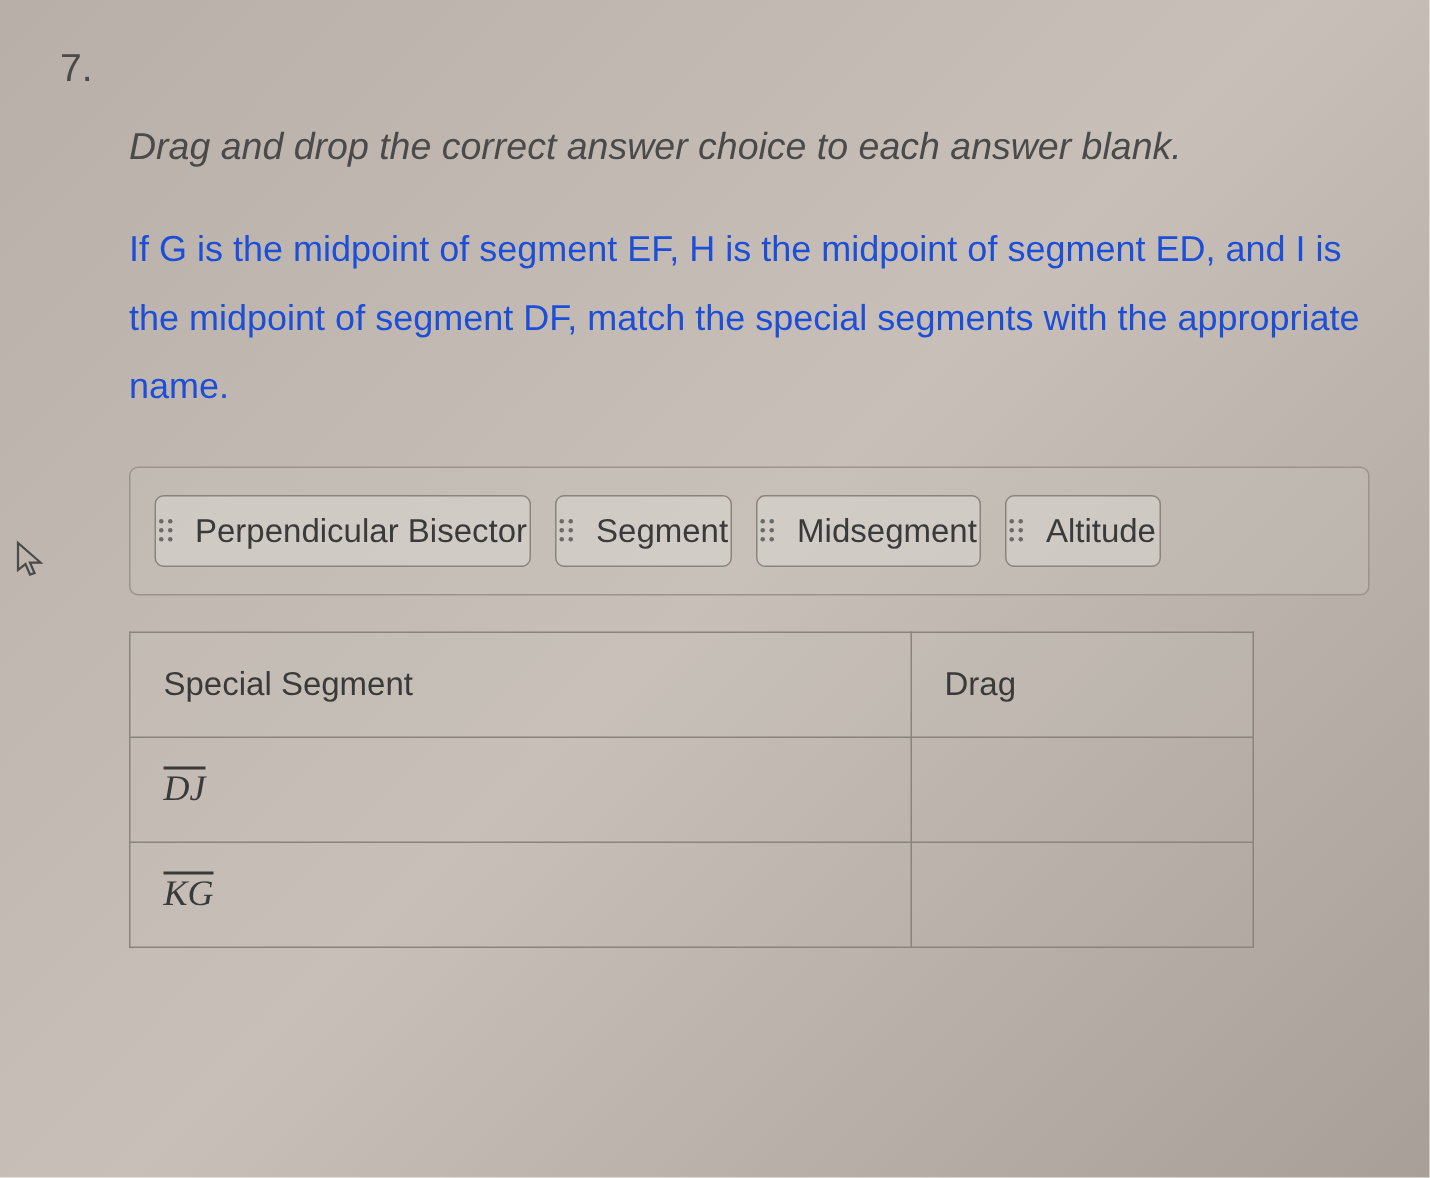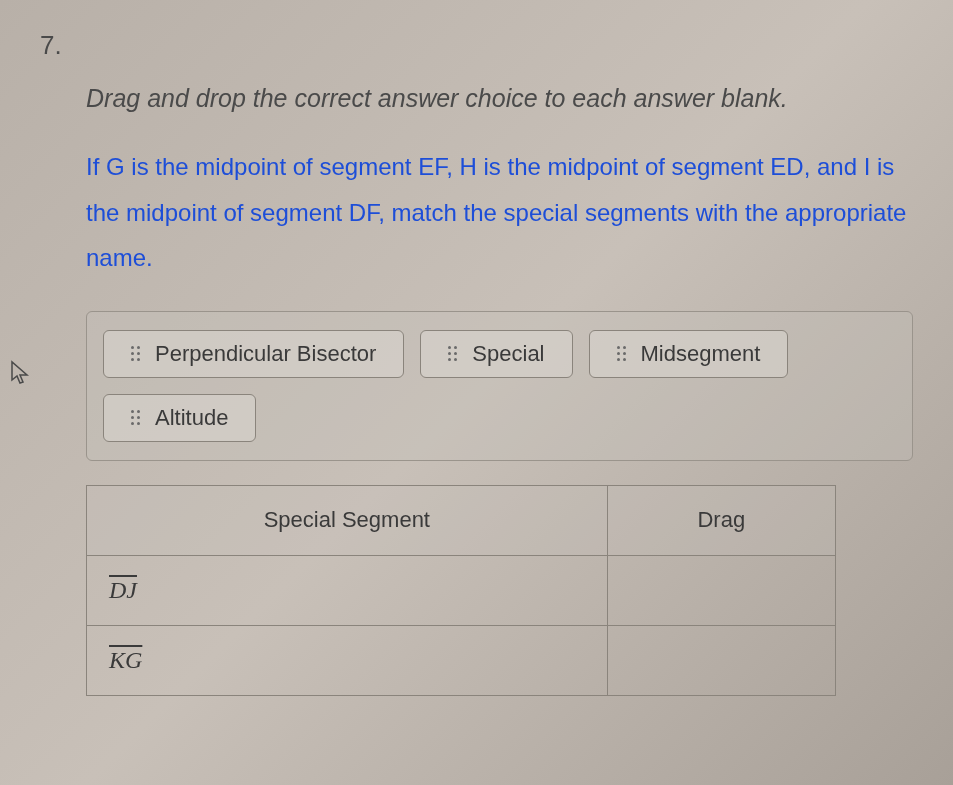--- a/index.html
+++ b/index.html
@@ -63,21 +63,21 @@
       display: flex;
       flex-wrap: wrap;
       gap: 16px;
     }
     .answer-chip {
       display: inline-flex;
       align-items: center;
       gap: 12px;
       border: 1px solid #8a847c;
       border-radius: 6px;
-      padding: 10px 27px;
+      padding: 10px 2px;
       background: rgba(220, 216, 210, 0.5);
       font-size: 22px;
       color: #3a3a3a;
       cursor: grab;
     }
     .grip-icon {
       display: grid;
       grid-template-columns: repeat(2, 3px);
       grid-template-rows: repeat(3, 3px);
       gap: 3px;
@@ -99,21 +99,20 @@
     .answer-table td {
       border: 1px solid #8a847c;
       padding: 18px 22px;
       text-align: left;
       font-size: 22px;
       color: #3a3a3a;
       height: 70px;
     }
     .answer-table th {
       font-weight: 400;
-      text-align: center;
       background: rgba(200, 195, 188, 0.2);
     }
     .overline {
       text-decoration: overline;
       font-style: italic;
       font-family: Georgia, 'Times New Roman', serif;
       font-size: 24px;
     }
     .drop-zone {
       min-height: 40px;
@@ -148,21 +147,21 @@
   </div>
   <div class="answer-chip">
     <span class="grip-icon">
         <span></span>
         <span></span>
         <span></span>
         <span></span>
         <span></span>
         <span></span>
       </span>
-    <span>Special</span>
+    <span>Segment</span>
   </div>
   <div class="answer-chip">
     <span class="grip-icon">
         <span></span>
         <span></span>
         <span></span>
         <span></span>
         <span></span>
         <span></span>
       </span>

